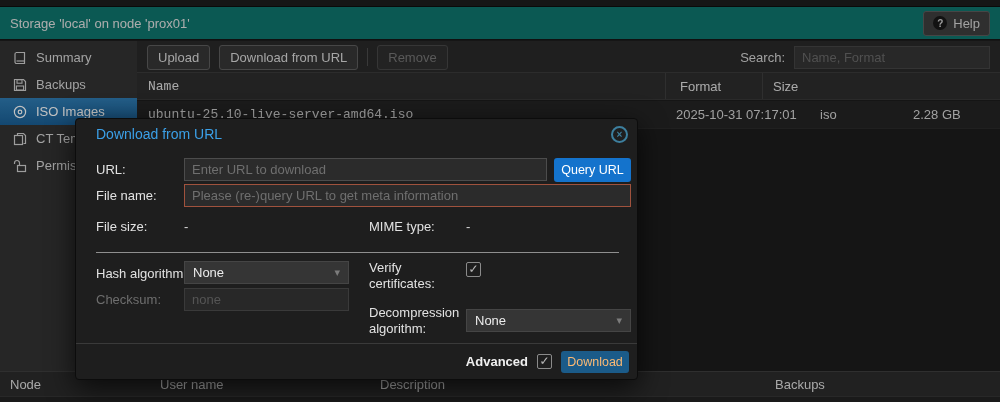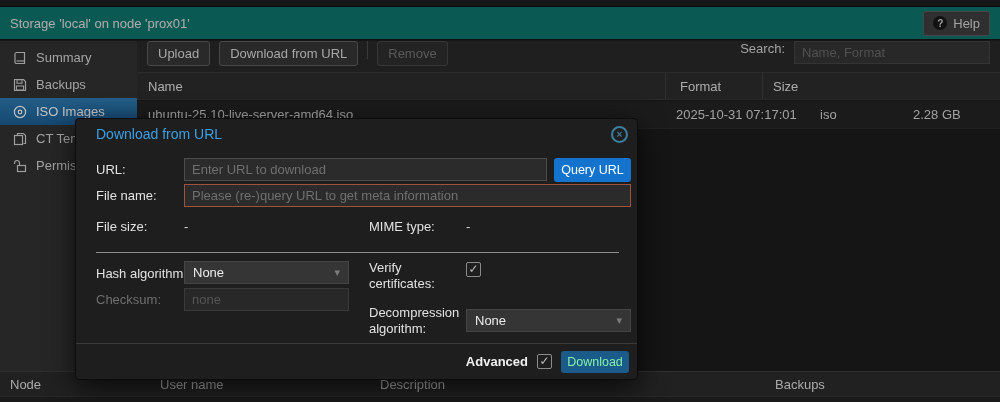--- a/index.html
+++ b/index.html
@@ -25,33 +25,33 @@
     font-size:10px; font-weight:bold; display:flex; align-items:center; justify-content:center;
   }
   
   .sidebar { position:absolute; top:41px; left:0; width:137px; bottom:31px; background:#323232; padding-top:3px; }
   .side-item { height:27px; display:flex; align-items:center; gap:9px; padding-left:12px; color:#d6d6d6; cursor:pointer; }
   .side-item.selected { background:linear-gradient(180deg,#2f7cb3 0%,#1a5f95 100%); color:#fff; }
   .side-icon { width:15px; height:15px; flex:0 0 15px; display:flex; align-items:center; justify-content:center; }
   .side-icon svg { display:block; }
   
   .content { position:absolute; left:137px; top:41px; right:0; bottom:31px; background:#1c1c1c; }
-  .toolbar { position:absolute; top:0; left:0; right:0; height:31px; background:#2a2a2a; display:flex; padding:0 10px; gap:9px; }
+  .toolbar { position:absolute; top:0; left:0; right:0; height:31px; background:#2a2a2a; display:flex; align-items:center; padding:16px 10px; gap:9px; }
   .tb-btn { height:25px; padding:0 10px; display:flex; align-items:center; background:#373737; border:1px solid #5e5e5e; border-radius:3px; color:#dadada; cursor:pointer; }
   .tb-btn.disabled { color:#767676; border-color:#474747; background:#2f2f2f; cursor:default; }
   .tb-sep { width:1px; height:18px; background:#4c4c4c; }
   .search-label { margin-left:auto; color:#d4d4d4; }
   .search-input { width:196px; height:23px; background:#353535; border:1px solid #454545; color:#d8d8d8; padding:0 7px; font:inherit; }
   .search-input::placeholder { color:#6a6a6a; }
   .grid-header { position:absolute; top:31px; left:0; right:0; height:28px; background:#2d2d2d; border-top:1px solid #3a3a3a; border-bottom:1px solid #383838; display:flex; color:#e0e0e0; }
   .gh-cell { display:flex; align-items:center; border-right:1px solid #3e3e3e; }
   .gh-cell:last-child { border-right:none; }
   .grid-row { position:absolute; top:60px; left:0; right:0; height:28px; background:#242424; border-bottom:1px solid #2b2b2b; display:flex; color:#d4d4d4; cursor:pointer; }
   .gr-cell { display:flex; align-items:center; }
-  .c-name   { width:529px; padding-left:11px; }
+  .c-name   { width:529px; padding-left:11px;font-family:Liberation Mono, monospace; }
   .c-date   { width:140px; padding-left:10px; }
   .c-format { width:97px;  padding-left:14px; }
   .c-size   { flex:1;      padding-left:10px; }
   
   .bottom-bar { position:absolute; left:0; right:0; bottom:0; height:31px; background:#232323; border-top:1px solid #3f3f3f; }
   .bb-header { position:relative; height:25px; background:#2c2c2c; border-bottom:1px solid #353535; color:#dedede; }
   .bb-col { position:absolute; top:5px; }
   .bb-node { left:10px; } .bb-user { left:160px; } .bb-desc { left:380px; } .bb-status { left:775px; }
   
   .mask { position:absolute; inset:0; background:rgba(0,0,0,0.24); z-index:5; }
@@ -80,21 +80,21 @@
   .dlg-input.disabled::placeholder { color:#555; }
   .combo {
     position:absolute; height:23px; background:#353535; border:1px solid #454545;
     display:flex; align-items:center; padding:0 8px; color:#ececec; cursor:pointer;
   }
   .combo .chev { margin-left:auto; color:#7c7c7c; font-size:11px; }
   .btn-primary {
     position:absolute; border:none; border-radius:3px; background:#1473cc; color:#fff;
     font:inherit; font-size:12.5px; display:flex; align-items:center; justify-content:center; cursor:pointer;
   }
-  .btn-download { background:#1b5b89; color:#86efac; }
+  .btn-download { background:#1b5b89; color:#fdba74; }
   .checkbox {
     position:absolute; width:15px; height:15px; border:1px solid #8b8b8b; border-radius:2px;
     background:transparent; color:#b9b9b9; font-size:12px; line-height:13px; text-align:center; cursor:pointer;
   }
   .dlg-sep { position:absolute; left:20px; right:18px; top:133px; border-top:1px solid #8f8f8f; }
   .dlg-footer {
     position:absolute; left:0; right:0; top:224px; bottom:0; border-top:1px solid #3a3a3a;
     display:flex; align-items:center; justify-content:flex-end; gap:9px; padding-right:8px;
   }
   .adv-label { font-weight:bold; color:#f0f0f0; }

